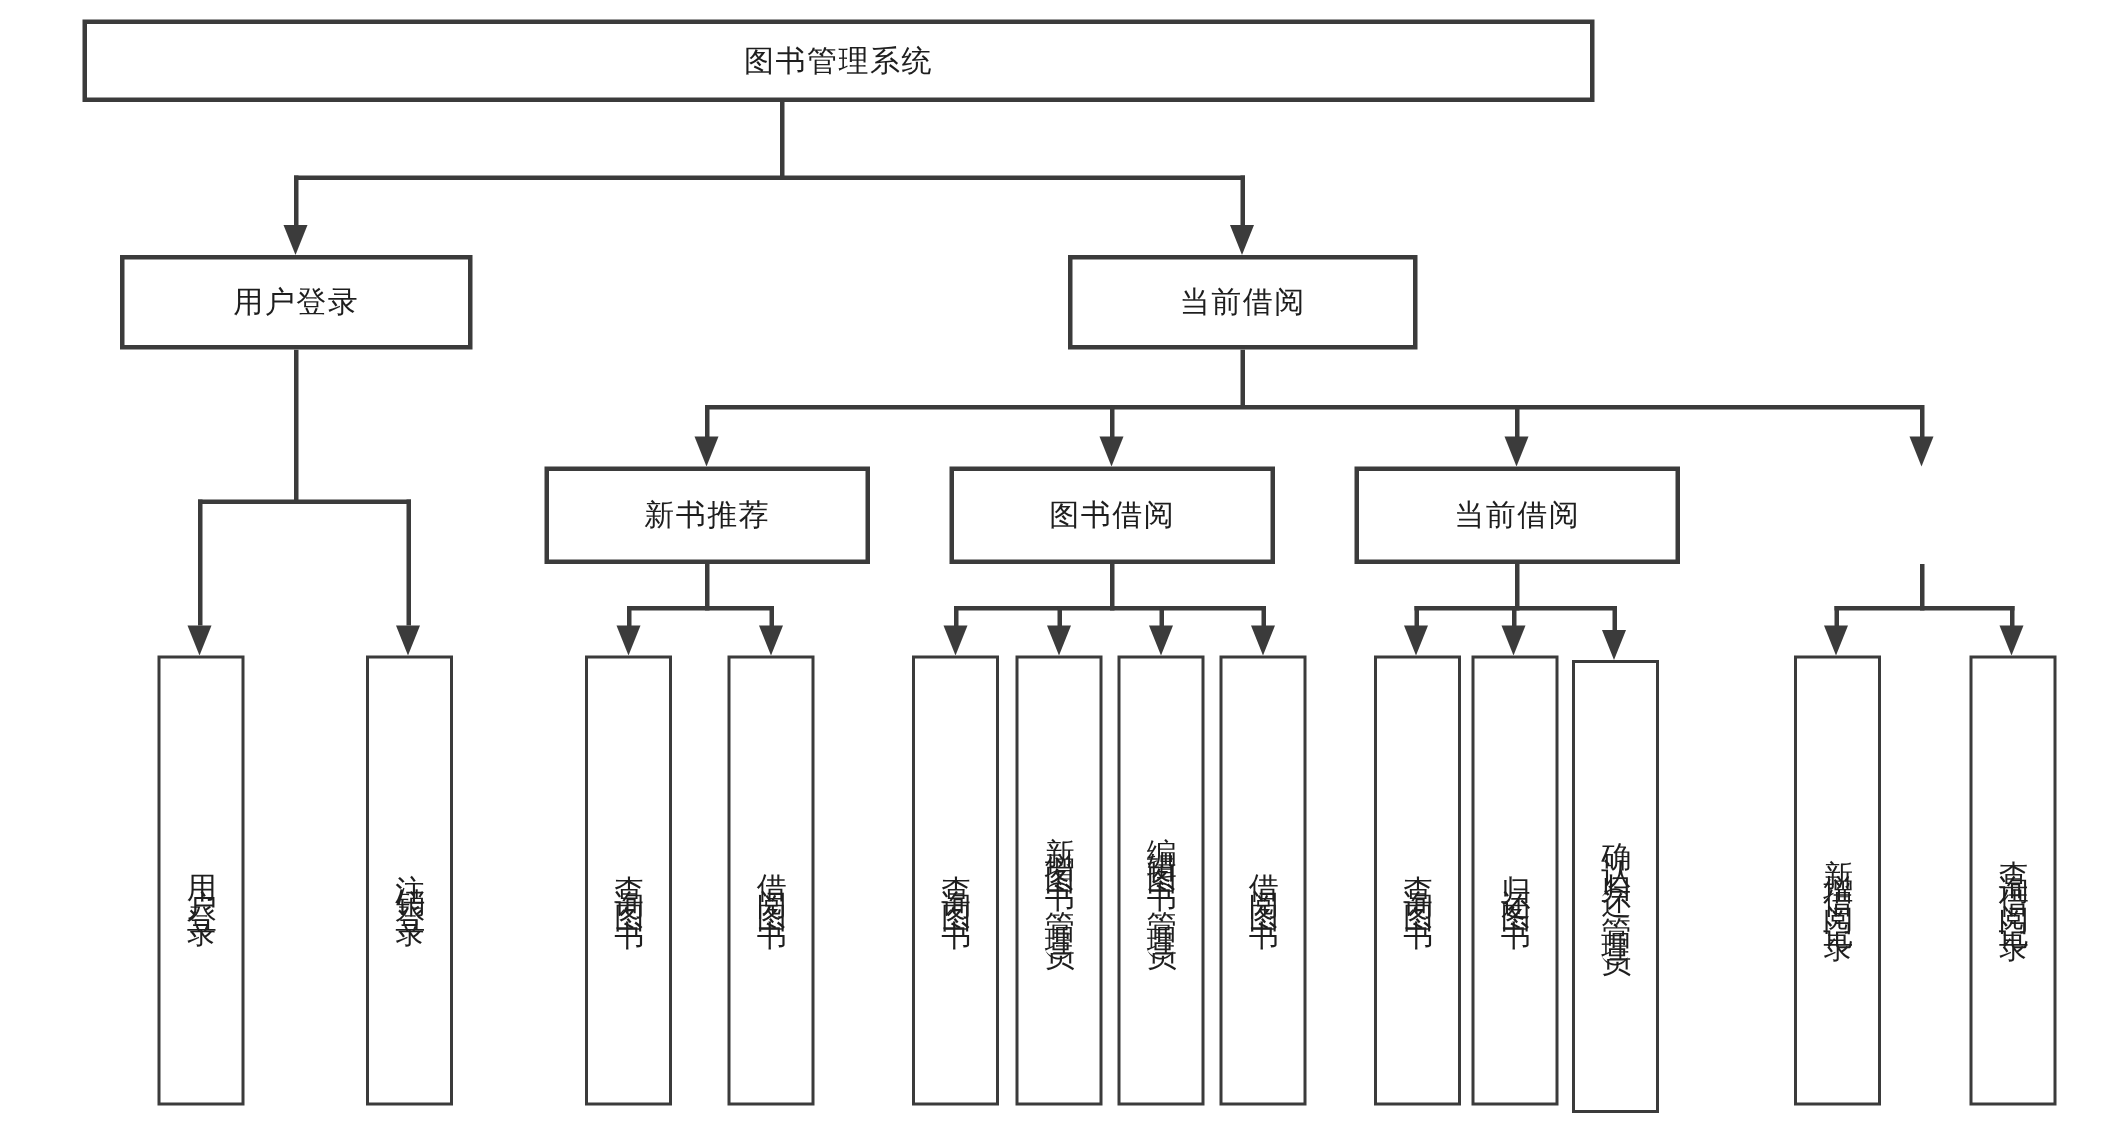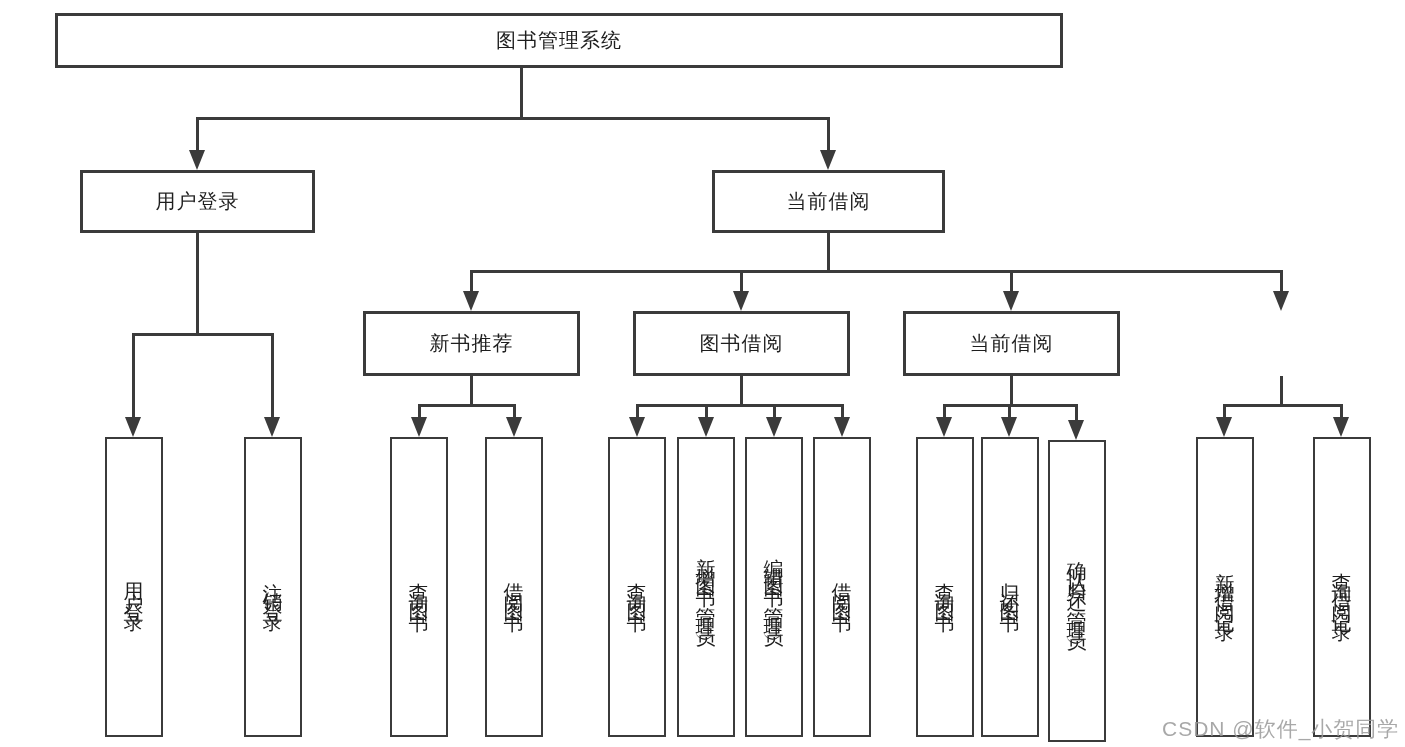--- a/index.html
+++ b/index.html
@@ -183,15 +183,14 @@
   <div class="vline" style="left:1075px;top:404px;height:18px;"></div>
   <div class="arrow" style="left:1068px;top:420px;"></div>
 
   <div class="vline" style="left:1280px;top:376px;height:31px;"></div>
   <div class="hline" style="left:1223px;top:404px;width:120px;"></div>
   <div class="vline" style="left:1223px;top:404px;height:15px;"></div>
   <div class="arrow" style="left:1216px;top:417px;"></div>
   <div class="vline" style="left:1340px;top:404px;height:15px;"></div>
   <div class="arrow" style="left:1333px;top:417px;"></div>
 
-  <div class="watermark">CSDN @软件_小贺同学</div>
 
 </div>
 
 </body></html>

